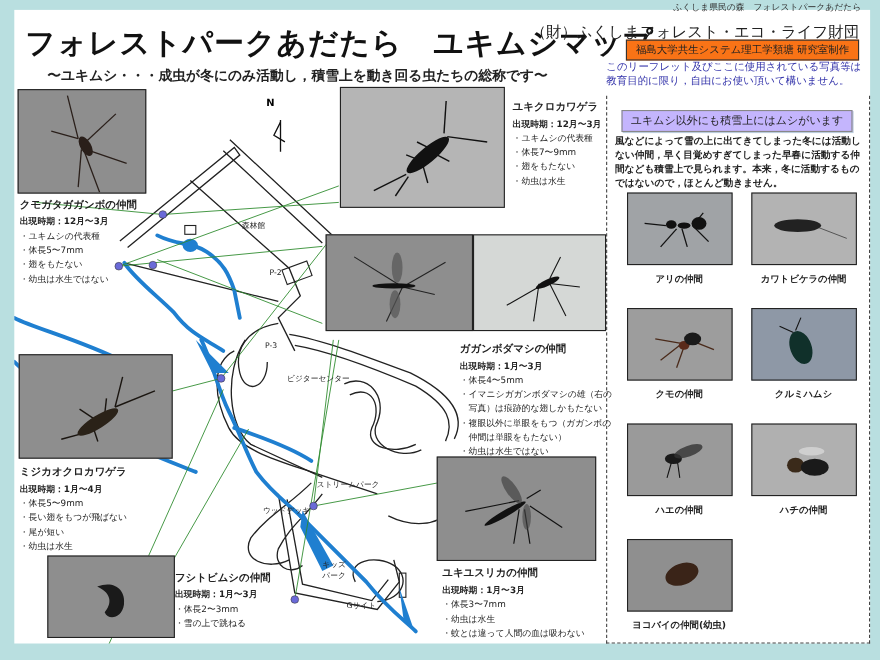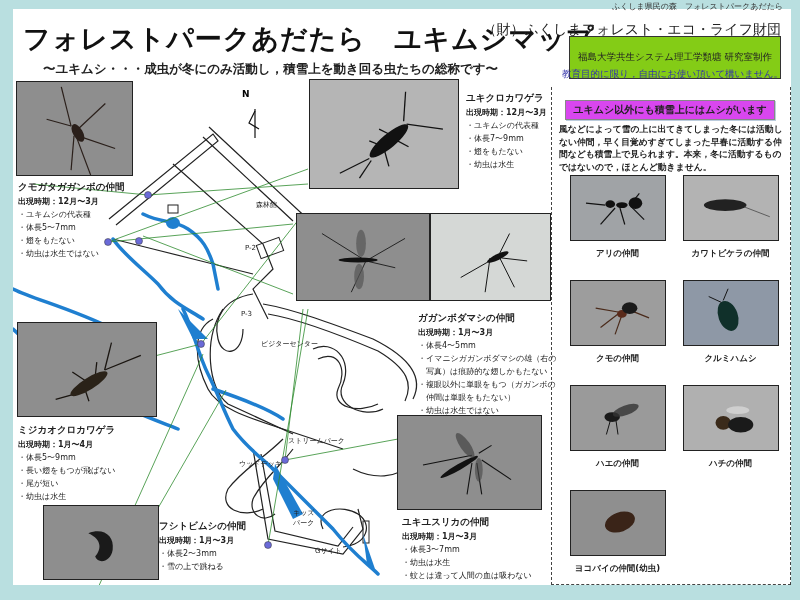--- a/index.html
+++ b/index.html
@@ -4,32 +4,32 @@
 <style>
   * { box-sizing: border-box; margin: 0; padding: 0; }
   html, body { width: 800px; height: 600px; overflow: hidden; }
   body { background: #b9dfe0; font-family: "DejaVu Sans", sans-serif; position: relative; }
   .sheet { position: absolute; left: 13px; top: 9px; width: 778px; height: 576px; background: #ffffff; }
   .abs { position: absolute; }
   .title { left: 10px; top: 12px; font-size: 27px; font-weight: bold; color: #111; letter-spacing: 1px; white-space: nowrap; }
   .subtitle { left: 30px; top: 52px; font-size: 12.5px; font-weight: bold; color: #222; white-space: nowrap; }
   .header-small { right: 8px; top: 1px; font-size: 8px; color: #333; white-space: nowrap; }
   .foundation { right: 10px; top: 12px; font-size: 14px; color: #222; white-space: nowrap; }
-  .lab-box { right: 10px; top: 27px; border: 1px solid #333; padding: 14px 8px; font-size: 9.5px; color: #222; white-space: nowrap; background: #84cc16; }
+  .lab-box { right: 10px; top: 27px; border: 1px solid #333; padding: 2px 8px; font-size: 9.5px; color: #222; white-space: nowrap; background: #f97316; }
   .usage { right: 8px; top: 47px; font-size: 9.5px; color: #3333aa; line-height: 12px; white-space: nowrap; }
   .photo { background: #8e8e8e; border: 1px solid #222; overflow: hidden; }
   .photo.light { background: #b5b5b5; }
   .photo.lighter { background: #d5d8d6; }
   .photo svg { width: 100%; height: 100%; display: block; }
   .info { font-size: 8px; color: #222; line-height: 13px; white-space: nowrap; }
   .info .name { font-size: 9.5px; font-weight: bold; margin-bottom: 2px; display: block; }
   .info .period { font-weight: bold; display: block; }
   .info .fact { display: block; }
   .right-panel { left: 538px; top: 78px; width: 240px; height: 498px; border-left: 1.5px dashed #444; border-bottom: 1.5px dashed #444; border-right: 1.5px dashed #444; }
-  .rp-heading { left: 552px; top: 91px; width: 210px; border: 1px solid #888; background: #d946ef; font-size: 10px; font-weight: bold; color: #222; text-align: center; padding: 2px 0; box-shadow: 1px 1px 0 #bcd; }
+  .rp-heading { left: 552px; top: 91px; width: 210px; border: 1px solid #888; background: #c4b5fd; font-size: 10px; font-weight: normal; color: #222; text-align: center; padding: 2px 0; box-shadow: 1px 1px 0 #bcd; }
   .rp-desc { left: 546px; top: 114px; width: 228px; font-size: 8.8px; font-weight: bold; color: #222; line-height: 12.5px; }
   .gal-item { text-align: center; }
   .gal-item .photo { width: 96px; height: 66px; margin: 0 auto; }
   .gal-cap { font-size: 8.5px; font-weight: bold; margin-top: 7px; color: #222; white-space: nowrap; }
   .map { left: 0; top: 0; width: 778px; height: 576px; pointer-events: none; }
   .map-label { font-size: 7px; color: #222; white-space: nowrap; }
 </style>
 </head>
 <body>
 
@@ -97,37 +97,37 @@
       <circle cx="255" cy="536" r="3.5"></circle>
     </g>
 
     <g stroke="#111" stroke-width="1.2" fill="none">
       <line x1="242" y1="100" x2="242" y2="129"></line>
       <path d="M242 102 L236 114 L246 120"></path>
     </g>
   </svg>
 
   <div class="abs" style="left:229px; top:80px; font-size:9px; font-weight:bold;">N</div>
-  <div class="abs map-label" style="left:207px; top:191px;padding-left:36px;">森林館</div>
+  <div class="abs map-label" style="left:207px; top:191px;">森林館</div>
   <div class="abs map-label" style="left:212px; top:235px;padding-left:20px;">P-2</div>
   <div class="abs map-label" style="left:228px; top:301px;">P-3</div>
   <div class="abs map-label" style="left:248px; top:330px;">ビジターセンター</div>
   <div class="abs map-label" style="left:275px; top:427px;">ストリームパーク</div>
   <div class="abs map-label" style="left:226px; top:450px;">ウッドデッキ</div>
   <div class="abs map-label" style="left:280px; top:499px;">キッズ</div>
   <div class="abs map-label" style="left:280px; top:509px;text-align:right;">パーク</div>
   <div class="abs map-label" style="left:302px; top:537px;">Gサイト</div>
 
   <div class="abs title">フォレストパークあだたら　ユキムシマップ</div>
   <div class="abs subtitle">〜ユキムシ・・・成虫が冬にのみ活動し，積雪上を動き回る虫たちの総称です〜</div>
   <div class="abs header-small" style="top:-8px;">ふくしま県民の森　フォレストパークあだたら</div>
   <div class="abs foundation">（財）ふくしまフォレスト・エコ・ライフ財団</div>
   <div class="abs lab-box">福島大学共生システム理工学類塘 研究室制作</div>
   <div class="abs usage">
-    <br>
+    <span>このリーフレット及びここに使用されている写真等は</span><br>
     <span>教育目的に限り，自由にお使い頂いて構いません。</span>
   </div>
 
   <div class="abs photo" style="left:3px; top:72px; width:117px; height:95px;">
     <svg viewBox="0 0 117 95">
         <g stroke="#2a1f1a" stroke-width="1.2" fill="none">
           <line x1="55" y1="45" x2="45" y2="5"></line>
           <line x1="55" y1="45" x2="30" y2="38"></line>
           <line x1="60" y1="50" x2="90" y2="22"></line>
           <line x1="62" y1="55" x2="100" y2="68"></line>

